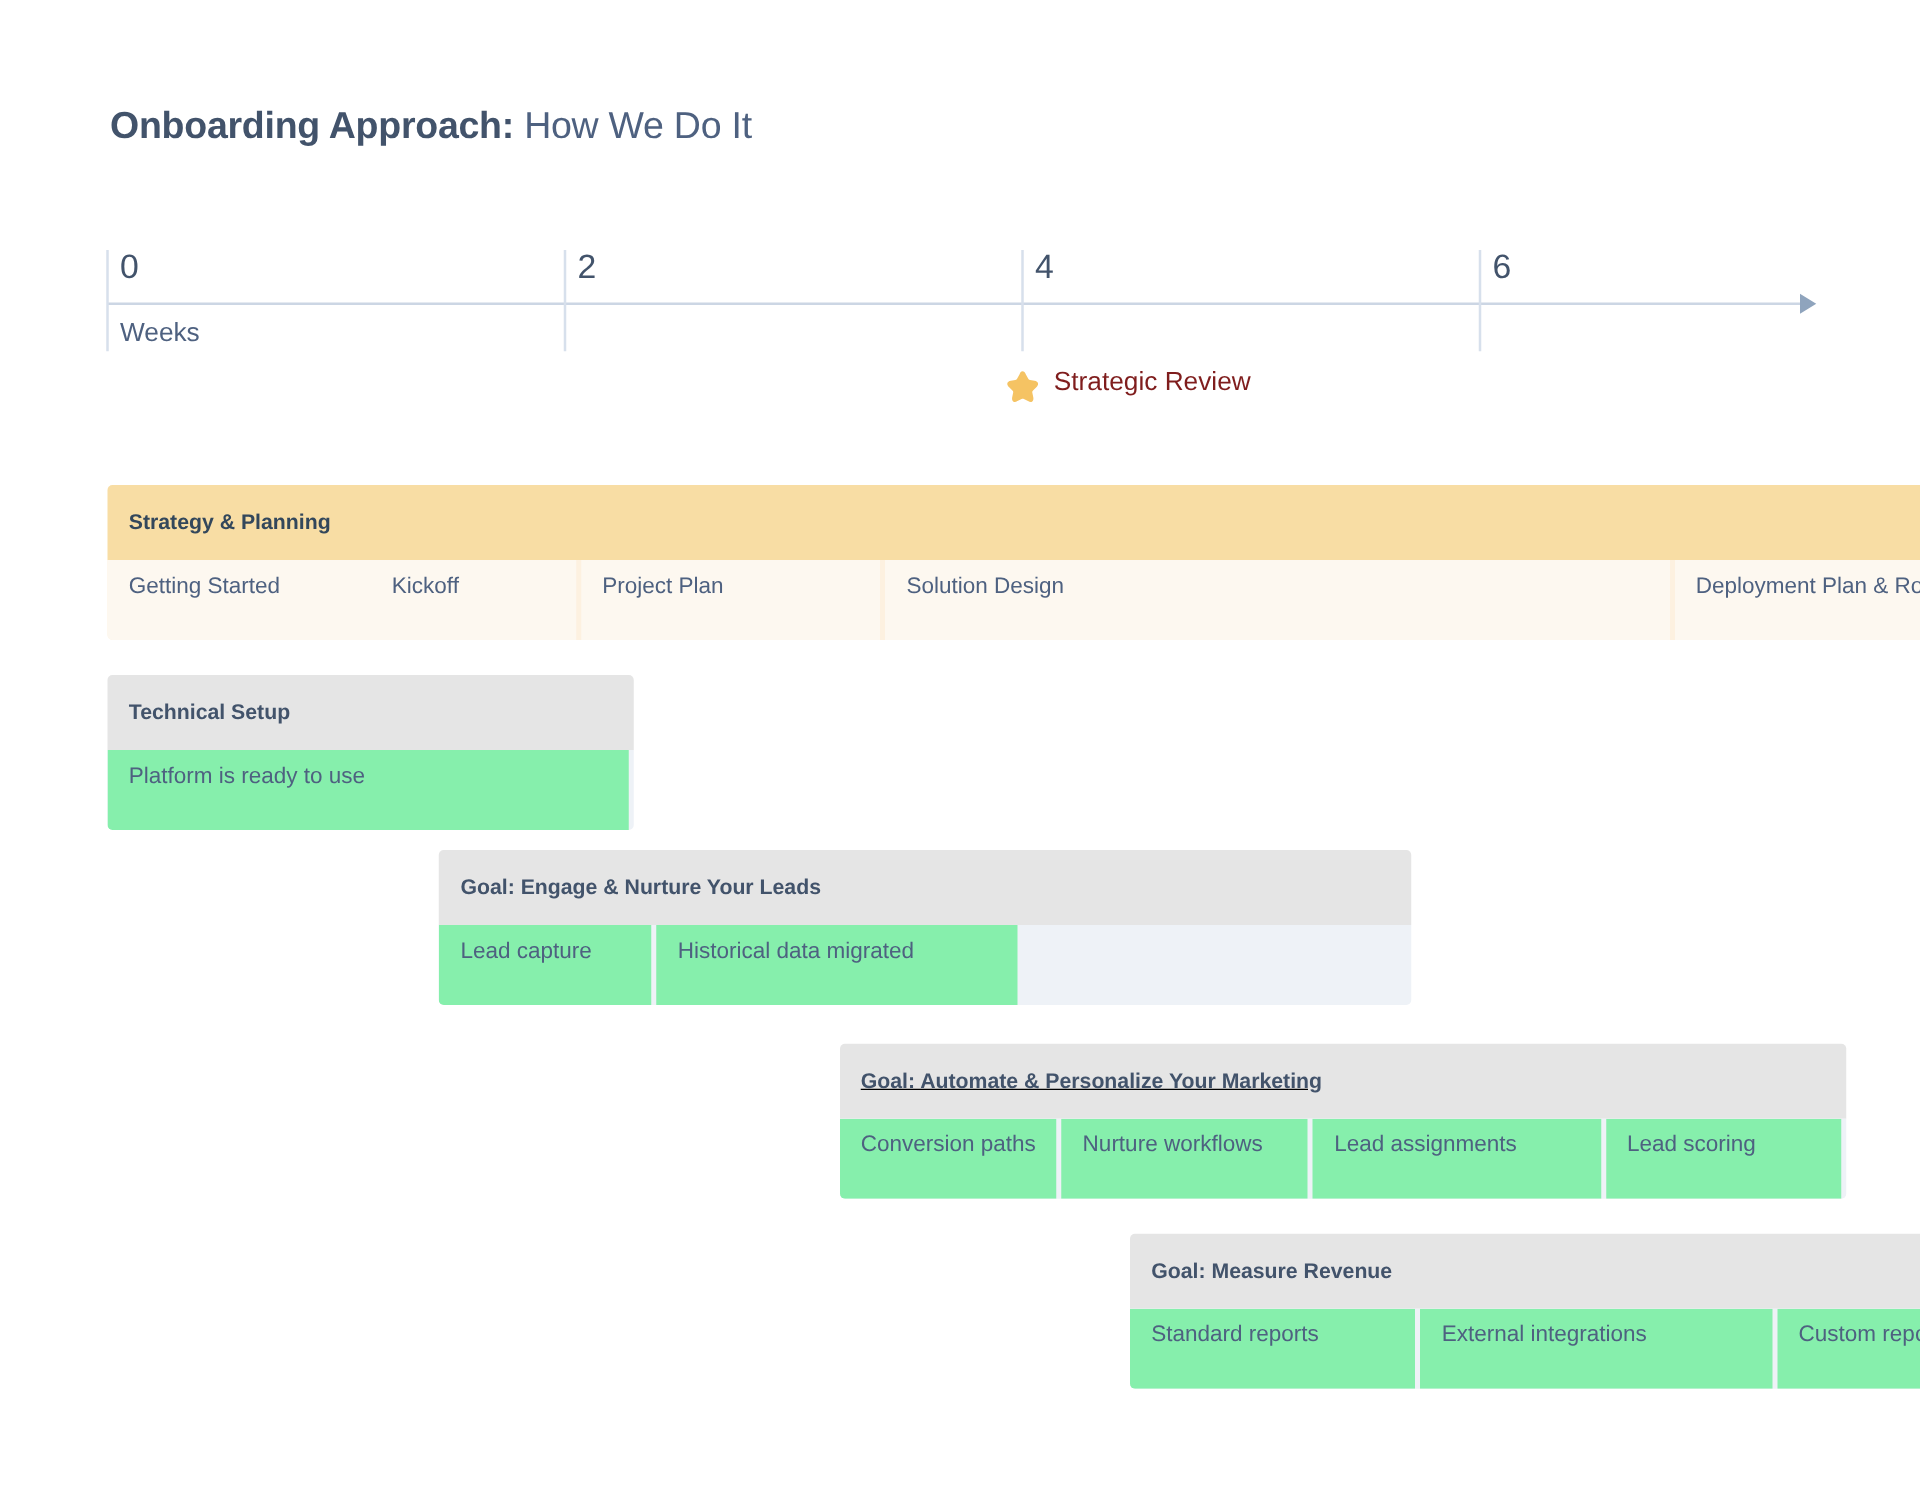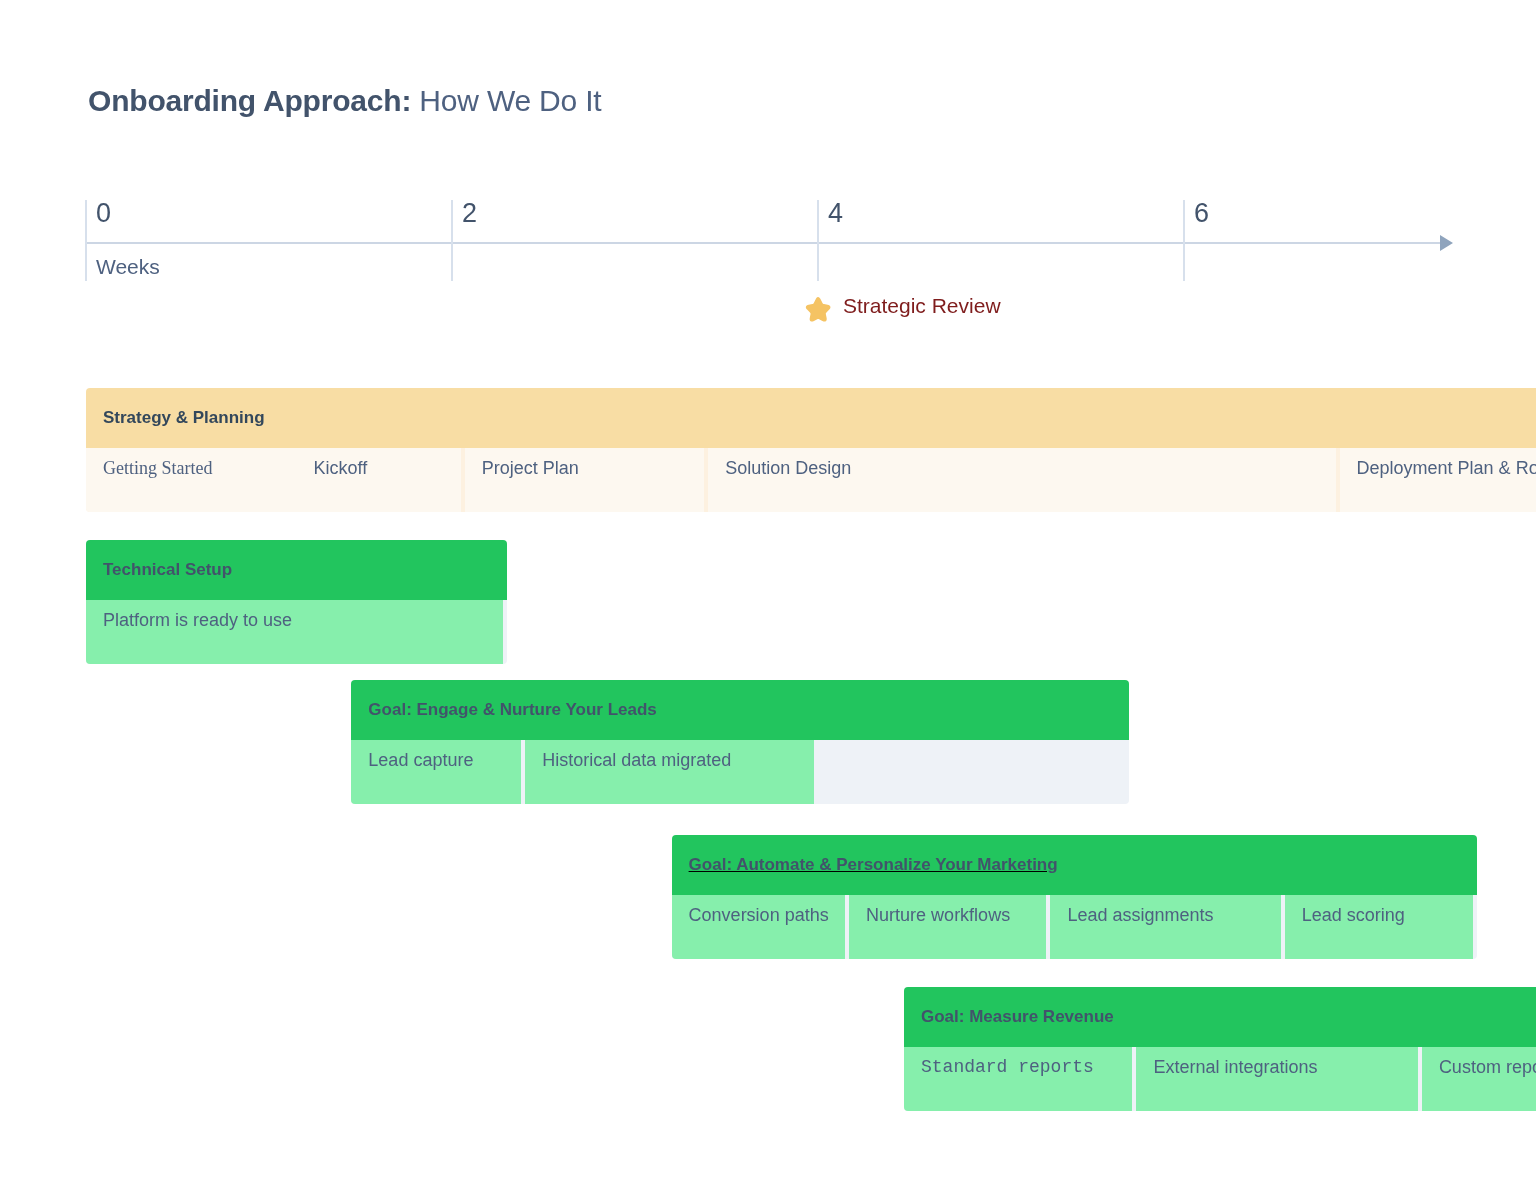--- a/index.html
+++ b/index.html
@@ -115,21 +115,21 @@
     line-height: 1.27;
     color: #4e6180;
   }
 
   
   .lane-amber .lane-header { background: #f8dda4; color: #33475b; }
   .lane-amber .lane-cells  { background: #fdf1e0; }
   .lane-amber .lane-cell   { background: #fdf8f0; }
 
   
-  .lane-blue .lane-header { background: #22c55e; color: #42536b; }
+  .lane-blue .lane-header { background: #e5e5e5; color: #42536b; }
   .lane-blue .lane-cells  { background: #eef2f7; }
   .lane-blue .lane-cell   { background: #86efac; }
 </style>
 </head>
 <body>
 
 <div id="stage">
 
   <div class="page-title">
     <span class="t-strong">Onboarding Approach:</span>
@@ -163,21 +163,21 @@
         <span class="star-icon"><svg viewBox="0 0 32 32" width="30" height="30" aria-hidden="true">
             <path fill="#f5c363" d="M16 2.2c1.3 0 2.1 1.1 2.9 2.6l1.9 3.6c.4.8.7 1 1.6 1.2l3.9.7c1.7.3 2.6 1 2.9 2.1.3 1.1-.2 2.2-1.4 3.4l-2.8 2.8c-.6.6-.8 1-.6 1.9l.8 3.9c.3 1.7 0 2.8-.9 3.5-.9.7-2.1.5-3.6-.3l-3.5-1.8c-.8-.4-1.2-.4-2 0l-3.5 1.8c-1.5.8-2.7 1-3.6.3-.9-.7-1.2-1.8-.9-3.5l.8-3.9c.2-.9 0-1.3-.6-1.9l-2.8-2.8C3.3 14.6 2.8 13.5 3.1 12.4c.3-1.1 1.2-1.8 2.9-2.1l3.9-.7c.9-.2 1.2-.4 1.6-1.2l1.9-3.6C14.2 3.3 14.7 2.2 16 2.2z"></path>
           </svg></span>
       </div>
     </div>
 
   <div id="lanes-host">
       <div class="lane lane-amber" style="left: 86px; top: 388px; width: 2159.4px;">
         <div class="lane-header">Strategy &amp; Planning</div>
         <div class="lane-cells">
-          <div class="lane-cell" style="left: 0px; width: 230px; font-family: Liberation Serif, serif;">Getting Started</div>
+          <div class="lane-cell" style="left: 0px; width: 230px;">Getting Started</div>
           <div class="lane-cell" style="left: 210.45px; width: 164.36px;">Kickoff</div>
           <div class="lane-cell" style="left: 378.81px; width: 239.39px;">Project Plan</div>
           <div class="lane-cell" style="left: 622.2px; width: 627.35px;">Solution Design</div>
           <div class="lane-cell" style="left: 1253.55px; width: 358.34px;">Deployment Plan &amp; Roadmap</div>
         </div>
       </div>
       <div class="lane lane-blue" style="left: 86px; top: 540px; width: 420.9px;">
         <div class="lane-header">Technical Setup</div>
         <div class="lane-cells">
           <div class="lane-cell" style="left: 0px; width: 416.9px;">Platform is ready to use</div>
@@ -195,20 +195,20 @@
         <div class="lane-cells">
           <div class="lane-cell" style="left: 0px; width: 173.51px;">Conversion paths</div>
           <div class="lane-cell" style="left: 177.51px; width: 197.3px;">Nurture workflows</div>
           <div class="lane-cell" style="left: 378.81px; width: 230.24px;">Lead assignments</div>
           <div class="lane-cell" style="left: 613.05px; width: 188.15px;">Lead scoring</div>
         </div>
       </div>
       <div class="lane lane-blue" style="left: 904.01px; top: 987px; width: 682.59px;">
         <div class="lane-header">Goal: Measure Revenue</div>
         <div class="lane-cells">
-          <div class="lane-cell" style="left: 0px; width: 228.41px; font-family: Liberation Mono, monospace;">Standard reports</div>
+          <div class="lane-cell" style="left: 0px; width: 228.41px;">Standard reports</div>
           <div class="lane-cell" style="left: 232.41px; width: 281.48px;">External integrations</div>
           <div class="lane-cell" style="left: 517.89px; width: 160.7px;">Custom reports</div>
         </div>
       </div>
     </div>
 
 </div>
 
 </body></html>

